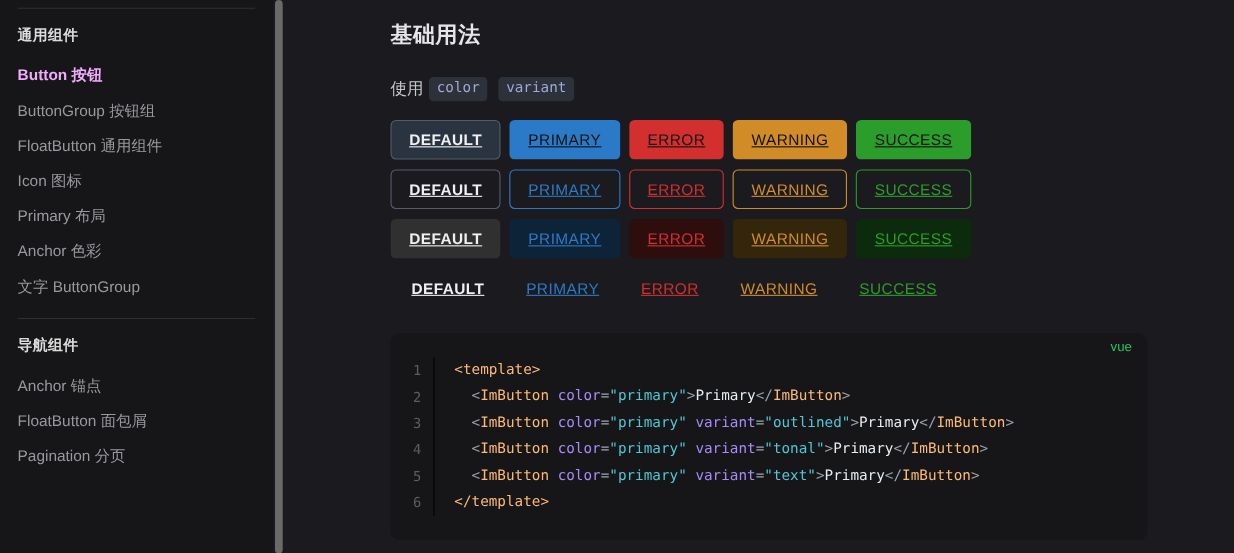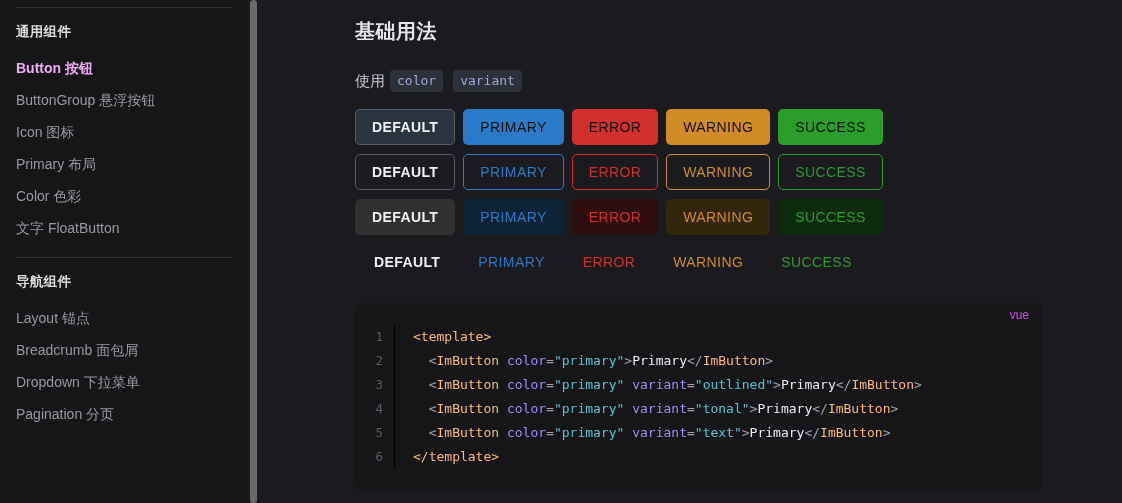--- a/index.html
+++ b/index.html
@@ -88,37 +88,38 @@
     font-family: "Liberation Sans", sans-serif;
     font-size: 14px; font-weight: normal;
     letter-spacing: .4px;
     border-radius: 5px;
     border: 1px solid transparent;
     padding: 0 16px;
     height: 36px; line-height: 34px;
     cursor: pointer;
     white-space: nowrap;
     text-align: right;
+    text-decoration: underline;
   }
   .btn-row.textrow { gap: 0; margin-top: 5px; }
   .btn-row.textrow .btn { padding: 0 18px; background: transparent; border-color: transparent; }
 
   
   .codeblock {
     position: relative;
     margin-top: 23px;
     width: 688px;
     background: #161618;
     border-radius: 8px;
     padding: 22px 0 22px 0;
   }
   .lang {
     position: absolute; right: 14px; top: 5px;
     font-family: "Liberation Sans", sans-serif;
-    font-size: 12px; color: #d946ef;
+    font-size: 12px; color: #22c55e;
   }
   .code-inner { display: flex; }
   .gutter {
     width: 40px; flex: 0 0 40px;
     border-right: 1px solid #000;
     text-align: right;
     padding-right: 11px;
   }
   .gutter div {
     font-family: "DejaVu Sans Mono", monospace;
@@ -139,30 +140,30 @@
 </style>
 </head>
 <body>
 
 <div id="app">
 
   <nav class="sidebar" id="sidebar">
       <div class="side-divider"></div>
       <div class="group-title">通用组件</div>
       <a class="side-link active">Button 按钮</a>
-      <a class="side-link">ButtonGroup 悬浮按钮</a>
+      <a class="side-link">ButtonGroup 按钮组</a>
+      <a class="side-link">FloatButton 通用组件</a>
       <a class="side-link">Icon 图标</a>
       <a class="side-link">Primary 布局</a>
-      <a class="side-link">Color 色彩</a>
-      <a class="side-link">文字 FloatButton</a>
+      <a class="side-link">Anchor 色彩</a>
+      <a class="side-link">文字 ButtonGroup</a>
       <div class="side-divider mid"></div>
       <div class="group-title">导航组件</div>
-      <a class="side-link">Layout 锚点</a>
-      <a class="side-link">Breadcrumb 面包屑</a>
-      <a class="side-link">Dropdown 下拉菜单</a>
+      <a class="side-link">Anchor 锚点</a>
+      <a class="side-link">FloatButton 面包屑</a>
       <a class="side-link">Pagination 分页</a>
     </nav>
 
   <div class="sb-track">
     <div class="sb-thumb"></div>
   </div>
 
   <main class="main">
     <h1 class="page-title">基础用法</h1>
 

